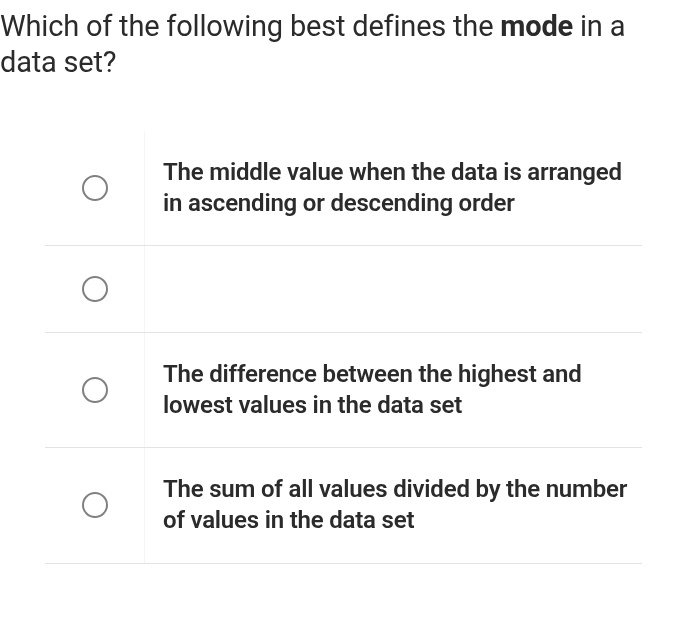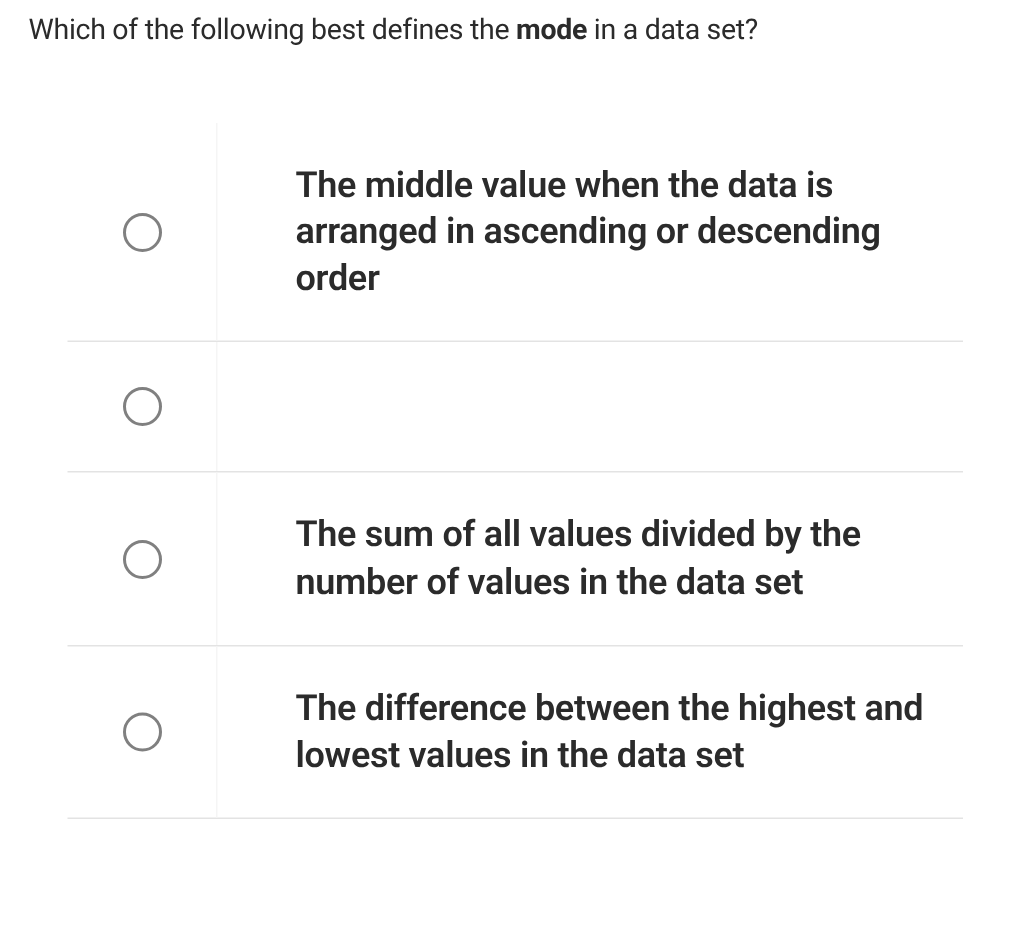--- a/index.html
+++ b/index.html
@@ -5,34 +5,32 @@
 * { box-sizing: border-box; margin: 0; padding: 0; }
 html, body {
   width: 677px;
   height: 630px;
   font-family: -apple-system, BlinkMacSystemFont, "Segoe UI", Roboto, Helvetica, Arial, sans-serif;
   background: #fff;
   color: #2b2b2b;
   overflow: hidden;
 }
 .question {
-  font-size: 19px;
+  font-size: 29px;
   line-height: 1.25;
   font-weight: 400;
   letter-spacing: -0.2px;
   margin: 8px 8px 50px 0;
-  padding-left: 19px;
 }
 .question strong { font-weight: 700; }
 .options { padding-left: 45px; padding-right: 35px; }
 .option {
   display: flex;
   align-items: center;
   border-bottom: 1px solid #e3e3e3;
-  gap: 34px;
 }
 .radio-cell {
   width: 100px;
   flex: 0 0 100px;
   display: flex;
   align-items: center;
   justify-content: center;
   align-self: stretch;
   border-right: 1px solid #f5f5f5;
   padding: 30px 0;
@@ -71,21 +69,21 @@
   </div>
   <div class="option">
     <div class="radio-cell">
       <div class="radio"></div>
     </div>
   </div>
   <div class="option">
     <div class="radio-cell">
       <div class="radio"></div>
     </div>
-    <div class="option-text">The sum of all values divided by the number of values in the data set</div>
+    <div class="option-text">The difference between the highest and lowest values in the data set</div>
   </div>
   <div class="option">
     <div class="radio-cell">
       <div class="radio"></div>
     </div>
-    <div class="option-text">The difference between the highest and lowest values in the data set</div>
+    <div class="option-text">The sum of all values divided by the number of values in the data set</div>
   </div>
 </div>
 
 </body></html>

